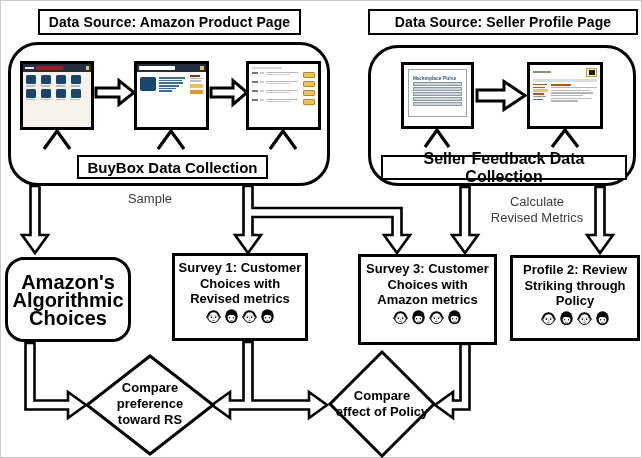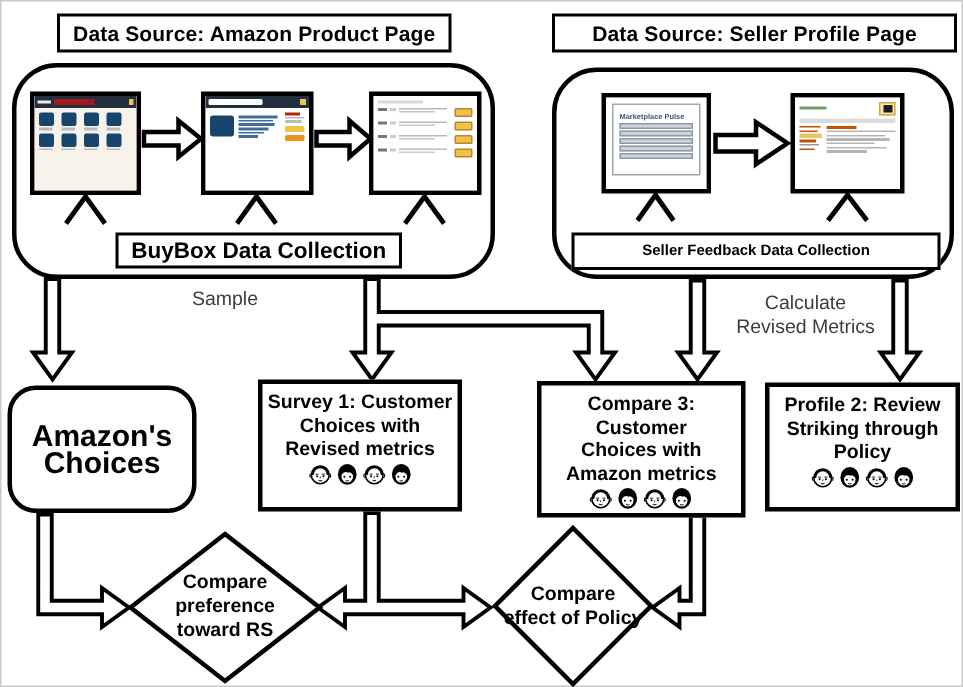--- a/index.html
+++ b/index.html
@@ -337,34 +337,35 @@
           <div class="pe-rl" style="width:88%;"></div>
           <div class="pe-rl" style="width:58%;"></div>
         </div>
       </div>
     </div>
   </div>
 
   <div class="abs coll-box" style="left:77px;top:155px;width:191px;height:24px;font-size:15px;align-items:center;">
     <span>BuyBox Data Collection</span>
   </div>
-  <div class="abs coll-box" style="left:381px;top:155px;width:246px;height:25px;font-size:10px;">
+  <div class="abs coll-box" style="left:381px;top:155px;width:246px;height:25px;font-size:16px;">
     <span>Seller Feedback Data Collection</span>
   </div>
 
   <div class="abs edge-label" style="left:55px;top:191px;width:190px;">
     <span>Sample</span>
   </div>
   <div class="abs edge-label" style="left:477px;top:194px;width:120px;">
     <span>Calculate</span>
     <span>Revised Metrics</span>
   </div>
 
   <div class="abs proc choices" style="left:5px;top:257px;width:126px;height:85px;">
     <span class="line">Amazon's</span>
+    <span class="line">Algorithmic</span>
     <span class="line">Choices</span>
   </div>
 
   <div class="abs proc survey" style="left:172px;top:253px;width:136px;height:88px;">
     <span class="line">Survey 1: Customer</span>
     <span class="line">Choices with</span>
     <span class="line">Revised metrics</span>
     <div class="faces">
       <svg class="face" viewBox="0 0 20 19">
           <use href="#man-face"></use>
@@ -375,21 +376,21 @@
       <svg class="face" viewBox="0 0 20 19">
           <use href="#man-face"></use>
         </svg>
       <svg class="face" viewBox="0 0 20 19">
           <use href="#woman-face"></use>
         </svg>
     </div>
   </div>
 
   <div class="abs proc survey" style="left:358px;top:254px;width:139px;height:91px;">
-    <span class="line">Compare 3: Customer</span>
+    <span class="line">Survey 3: Customer</span>
     <span class="line">Choices with</span>
     <span class="line">Amazon metrics</span>
     <div class="faces">
       <svg class="face" viewBox="0 0 20 19">
           <use href="#man-face"></use>
         </svg>
       <svg class="face" viewBox="0 0 20 19">
           <use href="#woman-face"></use>
         </svg>
       <svg class="face" viewBox="0 0 20 19">

